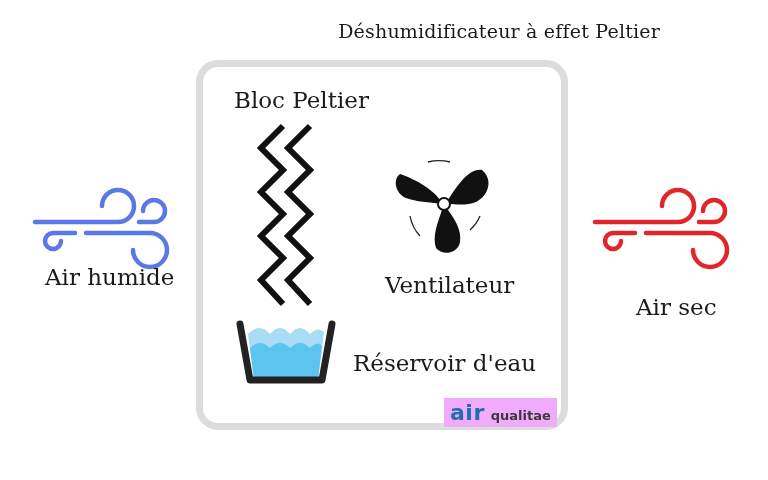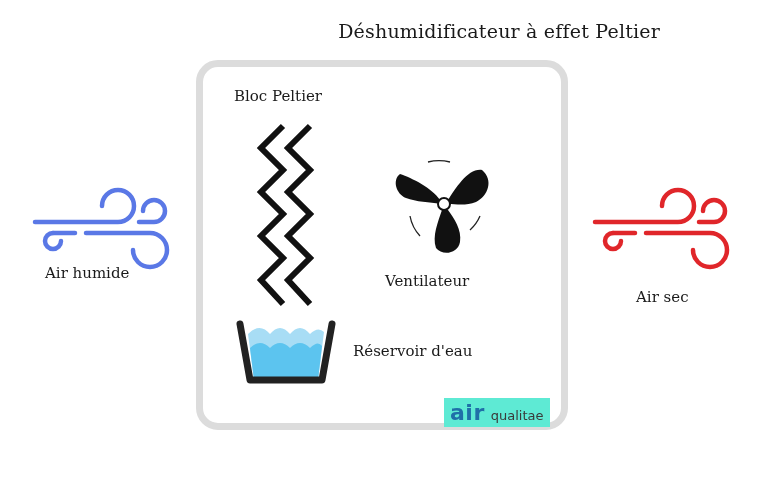--- a/index.html
+++ b/index.html
@@ -1,24 +1,24 @@
 <!DOCTYPE html>
 <html><head>
 <meta charset="utf-8">
 <style>
   html, body { margin:0; padding:0; background:#ffffff; }
   body { width:768px; height:480px; position:relative; overflow:hidden;
          font-family:"DejaVu Serif","Liberation Serif",serif; color:#1a1a1a; }
   .abs { position:absolute; }
   .title { left:0; width:620px; top:20px; text-align:right; font-size:19px; letter-spacing:0.2px;margin-left:40px; }
   .box { left:196px; top:60px; width:358px; height:356px; border:7px solid #dcdcdc; border-radius:22px; box-sizing:content-box; }
-  .label { font-size:15px; white-space:nowrap; }
-  .logo { left:444px; top:398px; background:#5eead4; padding:2px 6px; display:flex; align-items:baseline; gap:6px; }
+  .label { font-size:23px; white-space:nowrap; }
+  .logo { left:444px; top:398px; background:#f0abfc; padding:2px 6px; display:flex; align-items:baseline; gap:6px; }
   .logo-air { font-family:"DejaVu Sans","Liberation Sans",sans-serif; font-weight:bold; font-size:22px; color:#1f6fa8; letter-spacing:0.5px; }
-  .logo-q { font-family:"DejaVu Sans","Liberation Sans",sans-serif; font-weight:normal; font-size:13px; color:#3a3a3a; }
+  .logo-q { font-family:"DejaVu Sans","Liberation Sans",sans-serif; font-weight:bold; font-size:13px; color:#3a3a3a; }
 </style>
 </head>
 <body>
 
 <div class="abs title">Déshumidificateur à effet Peltier</div>
 
 <div class="abs box"></div>
 
 <svg class="abs" style="left:30px;top:178px" width="150" height="92" viewBox="0 0 150 92">
   <g fill="none" stroke="#5a78e6" stroke-width="4.5" stroke-linecap="round">
@@ -33,21 +33,21 @@
 
 <svg class="abs" style="left:590px;top:178px" width="150" height="92" viewBox="0 0 150 92">
   <g fill="none" stroke="#e0262a" stroke-width="4.5" stroke-linecap="round">
     <path d="M5 44 H88 A16 16 0 1 0 72 28"></path>
     <path d="M109 44 H124 A11 11 0 1 0 113 33"></path>
     <path d="M56 55 H120 A17 17 0 1 1 103 72"></path>
     <path d="M23 55 H45"></path>
     <path d="M23 55 A8 8 0 1 0 31 63"></path>
   </g>
 </svg>
-<div class="abs label" style="left:636px;top:288px">Air sec</div>
+<div class="abs label" style="left:636px;top:294px">Air sec</div>
 
 <div class="abs label" style="left:234px;top:87px">Bloc Peltier</div>
 <svg class="abs" style="left:255px;top:122px" width="70" height="186" viewBox="0 0 70 186">
   <g fill="none" stroke="#111" stroke-width="6" stroke-linejoin="miter">
     <path d="M28 4 L6 26 L28 48 L6 70 L28 92 L6 114 L28 136 L6 158 L28 182"></path>
     <path d="M55 4 L33 26 L55 48 L33 70 L55 92 L33 114 L55 136 L33 158 L55 182"></path>
   </g>
 </svg>
 
 <svg class="abs" style="left:392px;top:158px" width="104" height="100" viewBox="0 0 104 100">
@@ -63,18 +63,18 @@
     <path d="M78 72 A40 40 0 0 0 88 58"></path>
   </g>
 </svg>
 <div class="abs label" style="left:385px;top:272px">Ventilateur</div>
 
 <svg class="abs" style="left:234px;top:318px" width="104" height="68" viewBox="0 0 104 68">
   <path d="M14 16 Q26 4 36 16 Q46 4 56 16 Q66 4 76 16 Q84 8 90 14 L84 62 H20 Z" fill="#a8ddf5"></path>
   <path d="M16 30 Q26 20 36 30 Q46 20 56 30 Q66 20 76 30 Q84 22 88 28 L84 62 H20 Z" fill="#5cc4ef"></path>
   <path d="M6 6 L16 62 H88 L98 6" fill="none" stroke="#222" stroke-width="7" stroke-linecap="round" stroke-linejoin="round"></path>
 </svg>
-<div class="abs label" style="left:353px;top:342px">Réservoir d'eau</div>
+<div class="abs label" style="left:353px;top:350px">Réservoir d'eau</div>
 
 <div class="abs logo">
   <span class="logo-air">air</span>
   <span class="logo-q">qualitae</span>
 </div>
 
 </body></html>

